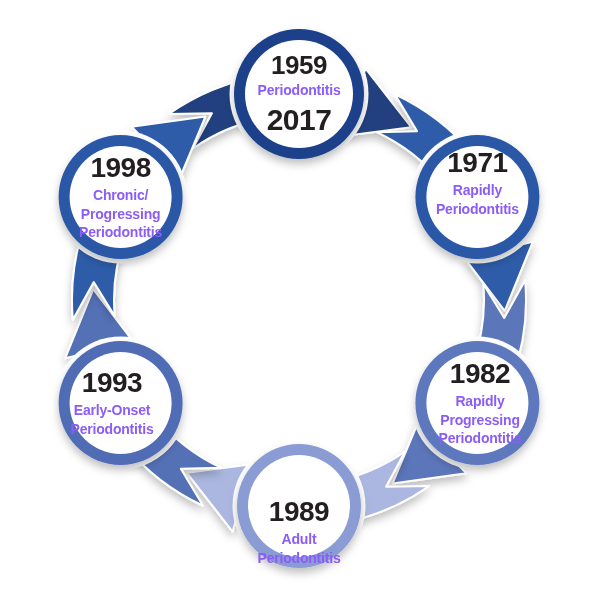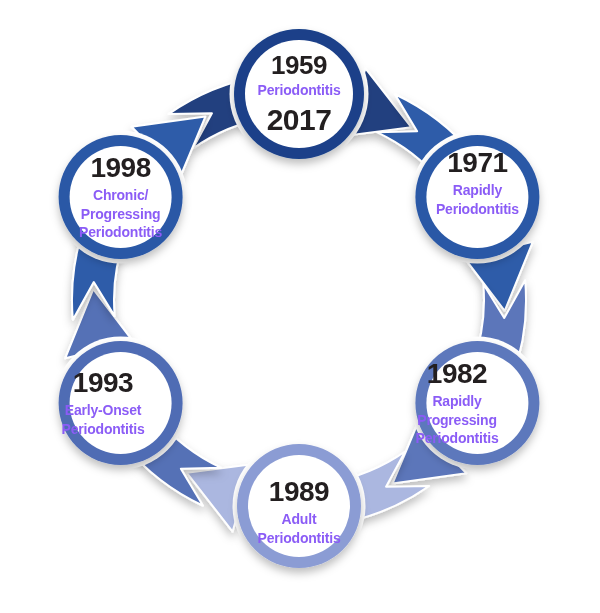--- a/index.html
+++ b/index.html
@@ -91,34 +91,34 @@
     <span class="label">Periodontitis</span>
     <span class="year2">2017</span>
   </div>
 
   <div class="node" id="node-1" style="left: 477.4px; top: 183px;">
     <span class="year">1971</span>
     <span class="label">Rapidly
 Periodontitis</span>
   </div>
 
-  <div class="node" id="node-2" style="left: 457px; top: 403px;">
+  <div class="node" id="node-2" style="left: 480px; top: 403px;">
     <span class="year">1982</span>
     <span class="label">Rapidly
 Progressing
 Periodontitis</span>
   </div>
 
-  <div class="node" id="node-3" style="left: 299px; top: 512px; justify-content: flex-end;">
+  <div class="node" id="node-3" style="left: 299px; top: 532px; justify-content: flex-end;">
     <span class="year">1989</span>
     <span class="label">Adult
 Periodontitis</span>
   </div>
 
-  <div class="node" id="node-4" style="left: 103px; top: 403px; justify-content: center;">
+  <div class="node" id="node-4" style="left: 112px; top: 403px; justify-content: center;">
     <span class="year">1993</span>
     <span class="label">Early-Onset
 Periodontitis</span>
   </div>
 
   <div class="node" id="node-5" style="left: 120.6px; top: 197px;">
     <span class="year">1998</span>
     <span class="label">Chronic/
 Progressing
 Periodontitis</span>

